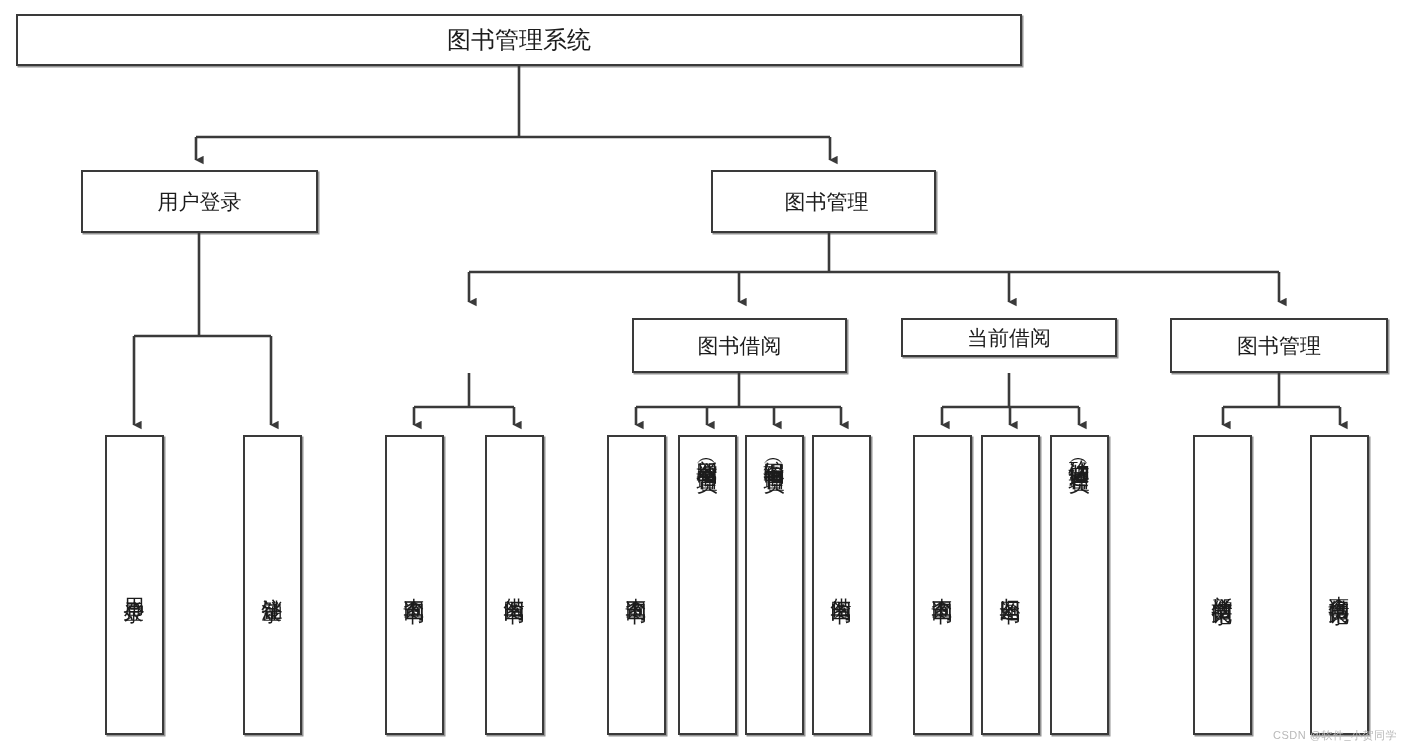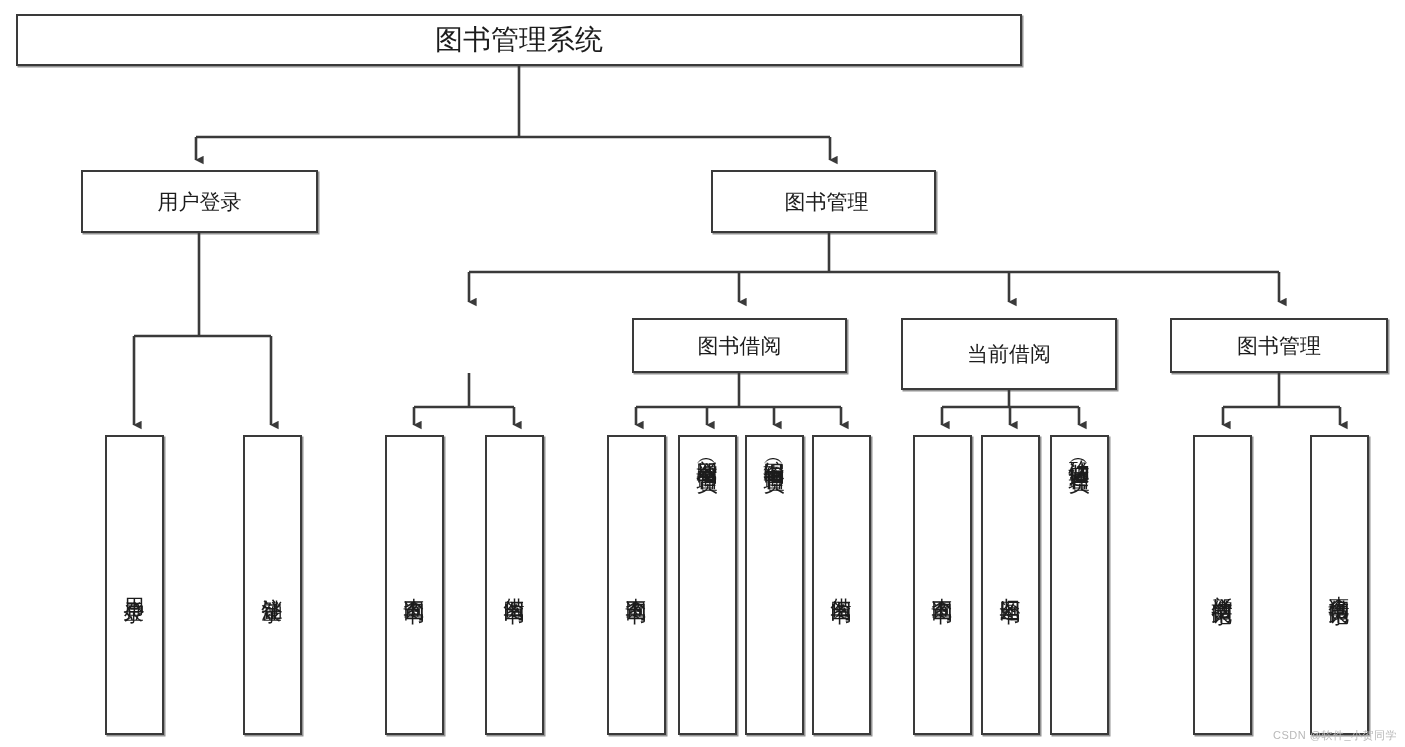--- a/index.html
+++ b/index.html
@@ -39,21 +39,21 @@
   }
   .node-label {
     text-align: center;
     line-height: 1.22;
     white-space: pre-line;
   }
   .node.horizontal .node-label {
     font-size: 21px;
   }
   .node.root .node-label {
-    font-size: 28px;
+    font-size: 24px;
   }
   .node.vertical {
     align-items: flex-start;
     padding-top: 6px;
   }
   .node.vertical .node-label {
     writing-mode: vertical-rl;
     text-orientation: upright;
     font-size: 21px;
     letter-spacing: 2px;
@@ -138,21 +138,21 @@
   <div class="node horizontal" style="left:81px; top:170px; width:237px; height:63px;">
     <span class="node-label">用户登录</span>
   </div>
   <div class="node horizontal" style="left:711px; top:170px; width:225px; height:63px;padding-left:6px;">
     <span class="node-label">图书管理</span>
   </div>
 
   <div class="node horizontal" style="left:632px; top:318px; width:215px; height:55px;">
     <span class="node-label">图书借阅</span>
   </div>
-  <div class="node horizontal" style="left:901px; top:318px; width:216px; height:72px;">
+  <div class="node horizontal" style="left:901px; top:318px; width:216px; height:39px;">
     <span class="node-label">当前借阅</span>
   </div>
   <div class="node horizontal" style="left:1170px; top:318px; width:218px; height:55px;">
     <span class="node-label">图书管理</span>
   </div>
 
   <div class="node vertical centered" style="left:105px; top:435px; width:59px; height:300px;">
     <span class="node-label">用户登录</span>
   </div>
   <div class="node vertical centered" style="left:243px; top:435px; width:59px; height:300px;">

